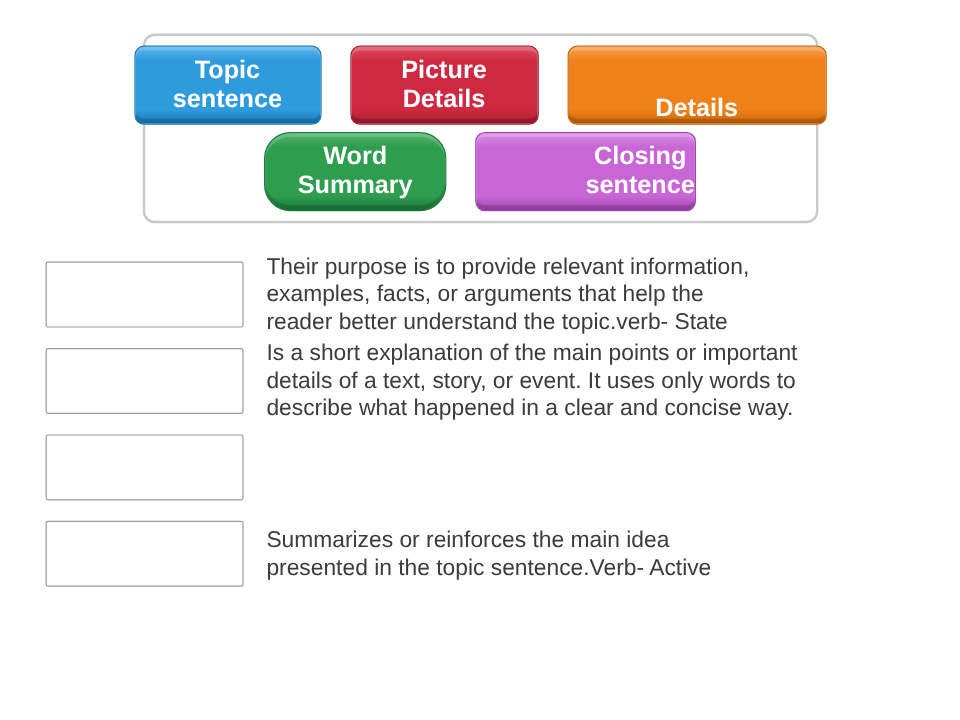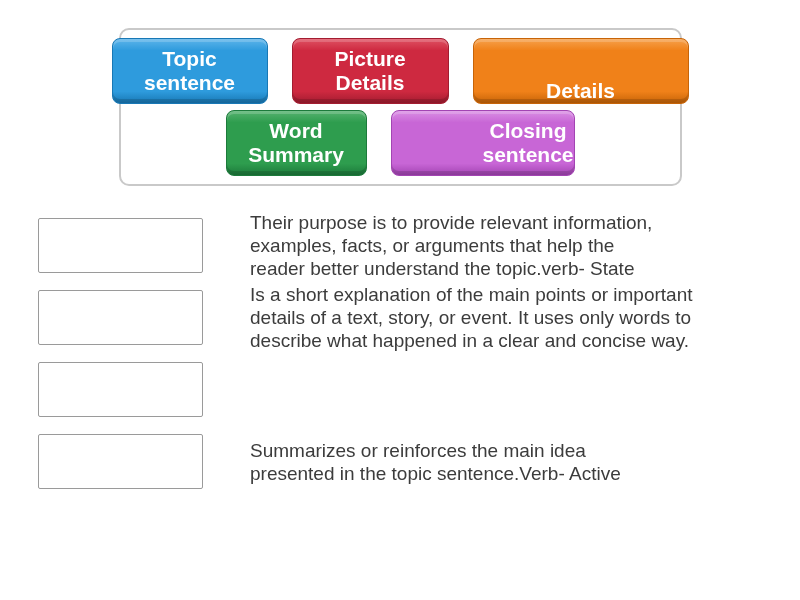--- a/index.html
+++ b/index.html
@@ -54,33 +54,32 @@
       var(--base, #999) 82%,
       var(--dark, #777) 100%);
     box-shadow: inset 0 3px 0 rgba(255,255,255,0.18),
                 inset 0 -4px 0 rgba(0,0,0,0.14);
     cursor: grab;
     user-select: none;
   }
   .tile-w0 { width: 156px; }
   .tile-w1 { width: 157px; }
   .tile-w2 { width: 216px; align-items: flex-end; }
-  .tile-w3 { width: 141px; }
+  .tile-w3 { width: 152px; border-radius: 22px; }
   .tile-w4 { width: 184px; justify-content: flex-end; }
 
   
   .rows {
     margin: 32px 0 0 38px;
   }
   .match-row {
     display: flex;
     align-items: center;
     height: 55px;
     margin-bottom: 17px;
-    gap: 28px;
   }
   .drop-slot {
     box-sizing: border-box;
     flex: none;
     width: 165px;
     height: 55px;
     background: #ffffff;
     border: 1px solid #9a9a9a;
     border-radius: 2px;
   }

